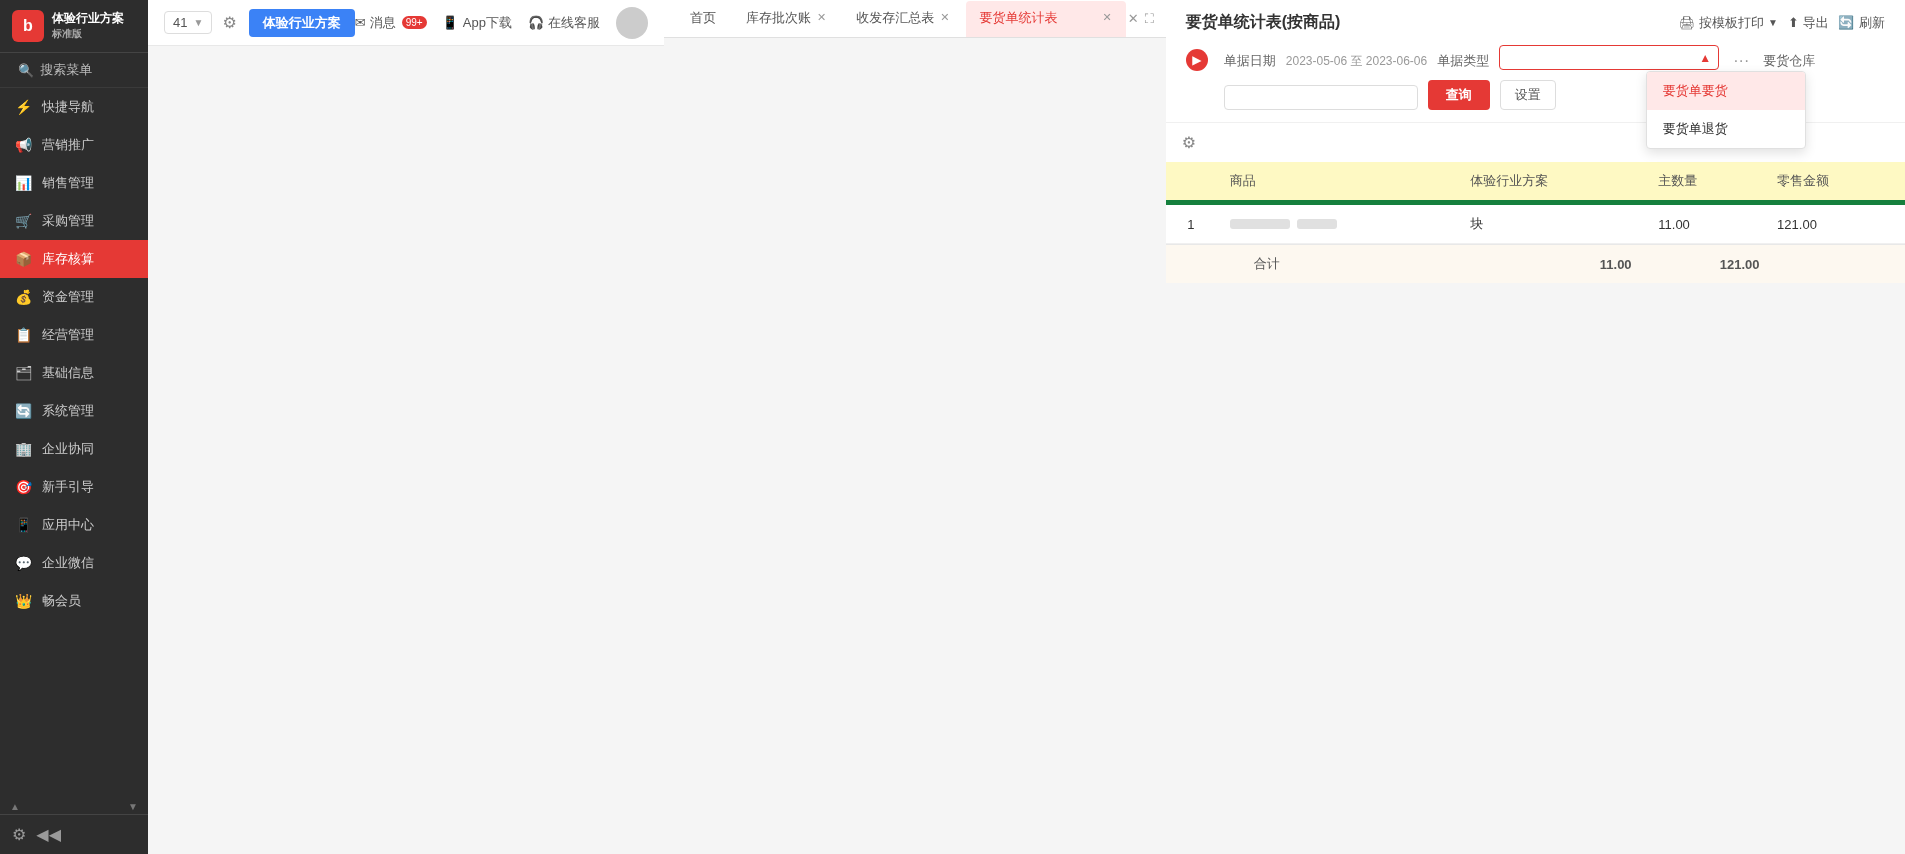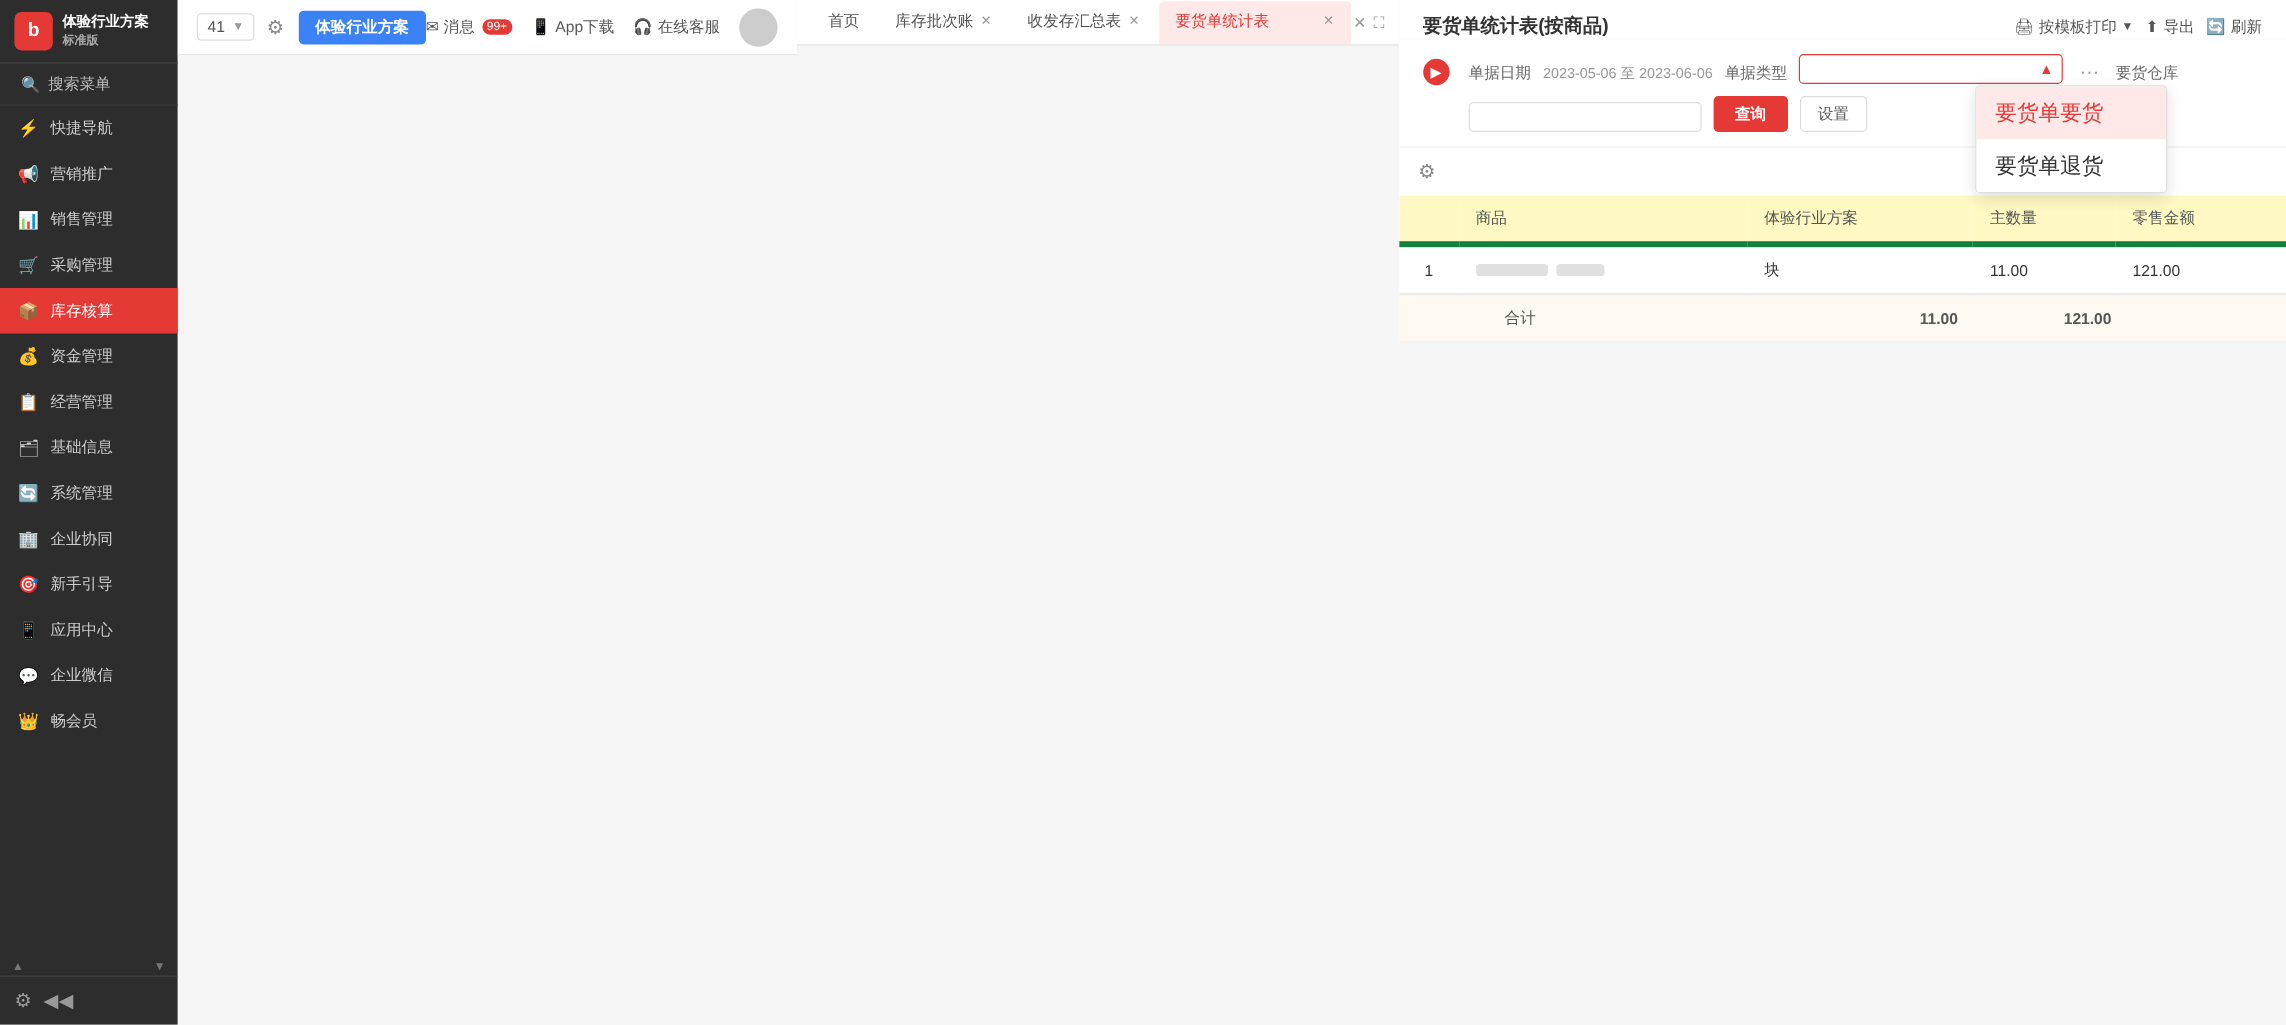--- a/index.html
+++ b/index.html
@@ -347,21 +347,21 @@
       border: 1px solid #e0e0e0;
       border-radius: 4px;
       box-shadow: 0 4px 12px rgba(0,0,0,0.12);
       z-index: 100;
       min-width: 160px;
       overflow: hidden;
     }
     .dropdown-item {
       padding: 10px 16px;
       cursor: pointer;
-      font-size: 18px;
+      font-size: 13px;
       color: #333;
     }
     .dropdown-item.selected { background: #ffe8e8; color: #e53935; }
 
     
     .table-area {
       background: #fff;
       margin: 0;
     }
     .table-toolbar {

